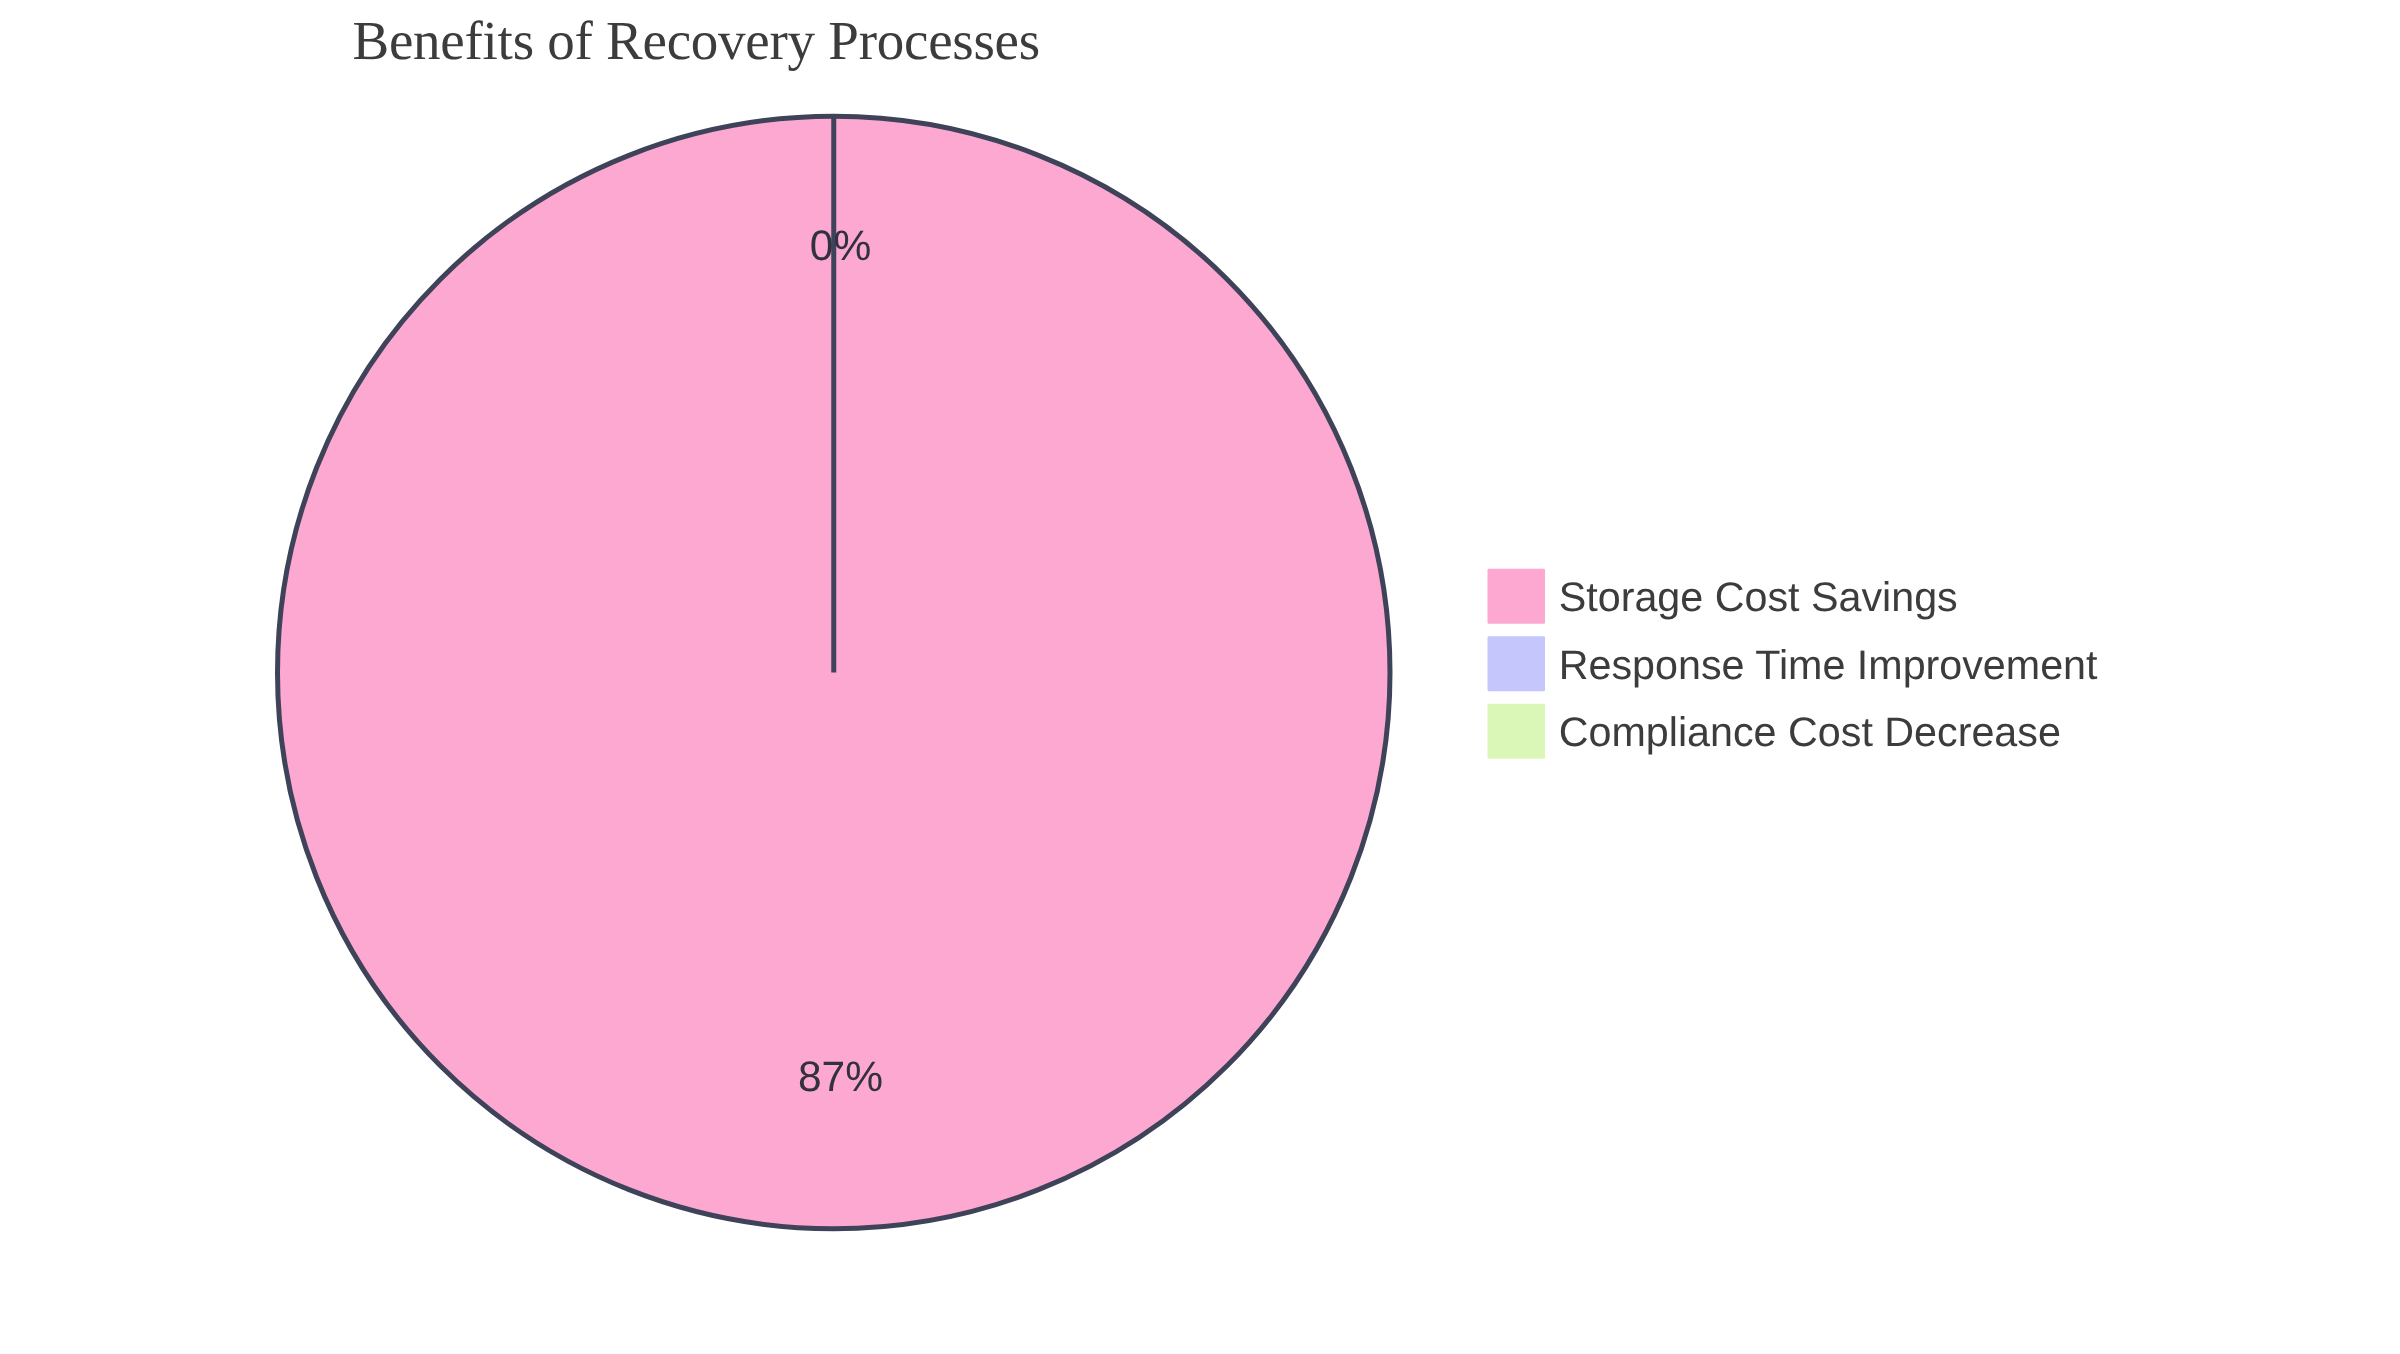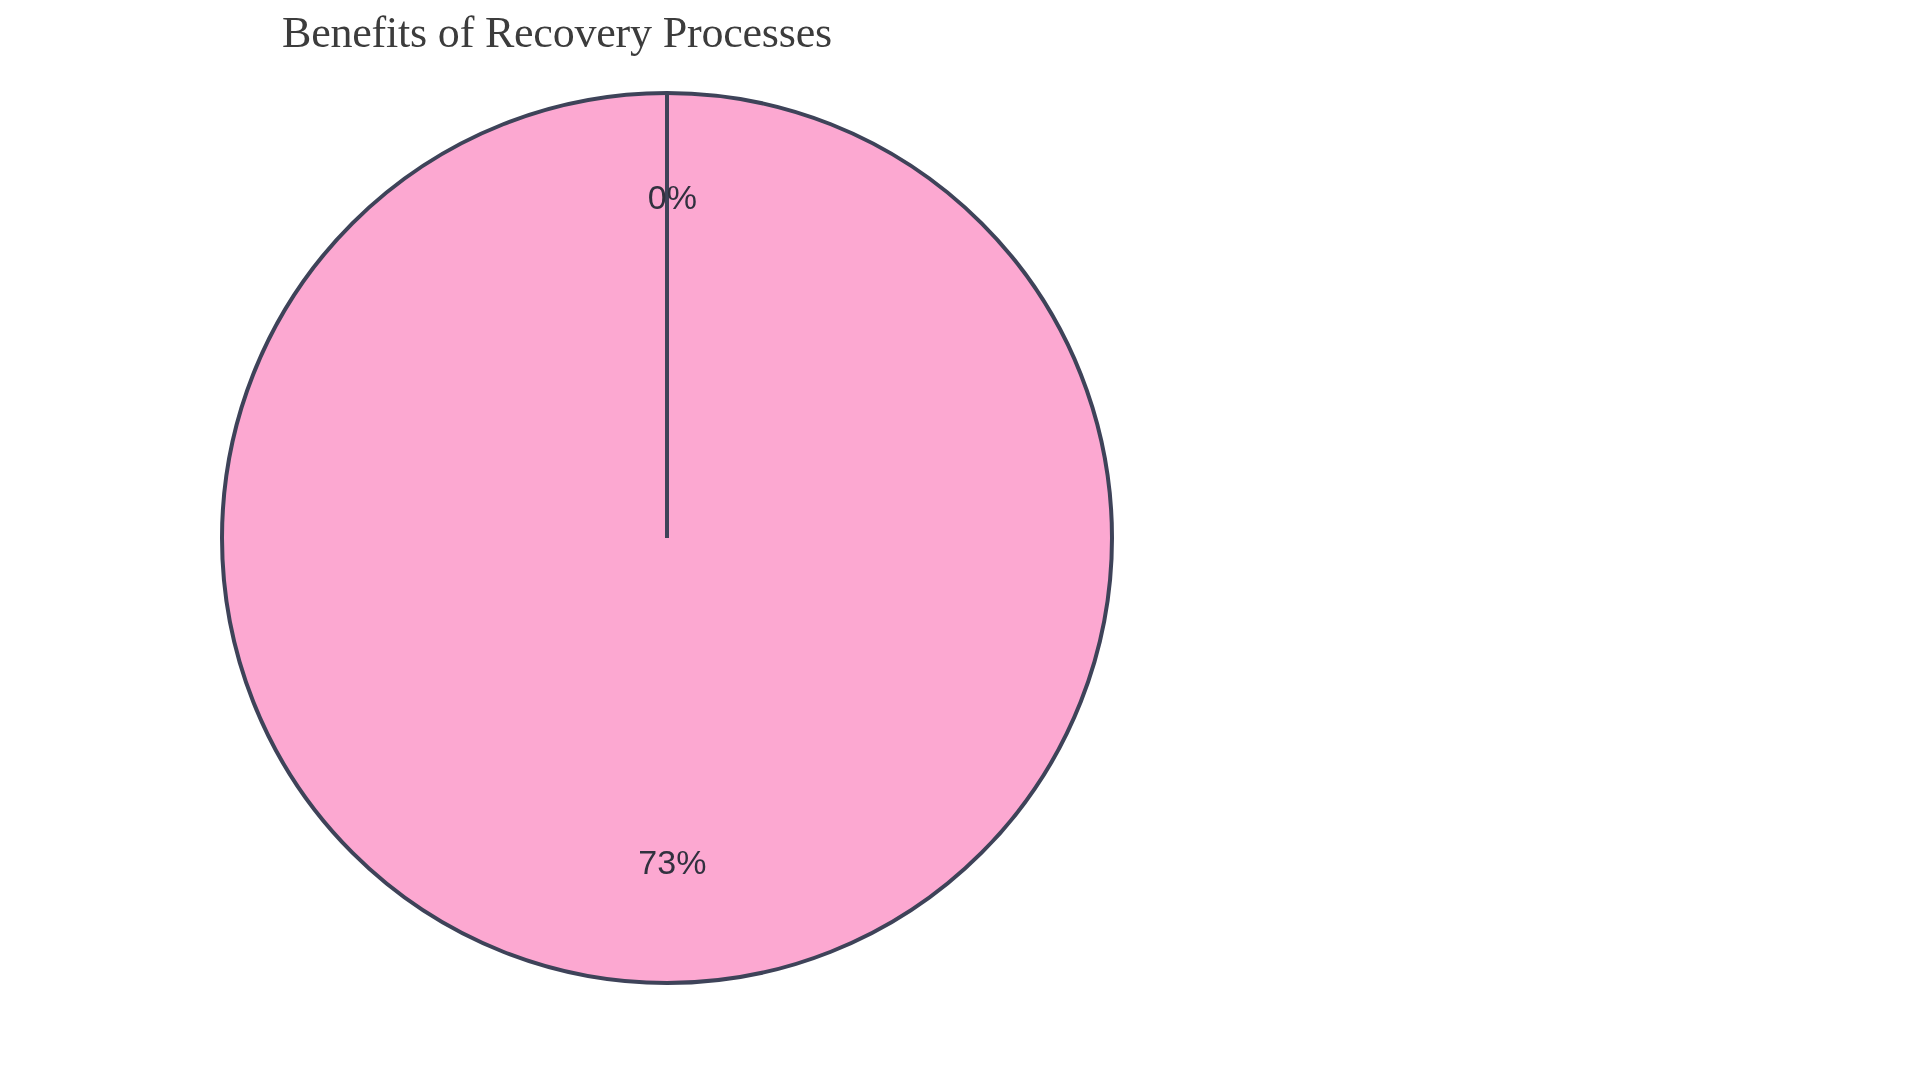--- a/index.html
+++ b/index.html
@@ -88,17 +88,31 @@
   <div id="chart-title" style="color: rgb(60, 60, 60);">Benefits of Recovery Processes</div>
 
   <div id="pie-area">
     <svg id="pie-svg" viewBox="0 0 898 898">
       <circle id="pie-wedge-main" cx="449" cy="449" r="445" fill="#fca8d1" stroke="#3e4359" stroke-width="4"></circle>
       <line id="pie-wedge-divider" x1="449" y1="449" x2="449" y2="4" stroke="#3e4359" stroke-width="4"></line>
     </svg>
 
     <div class="slice-label" id="slice-label-0" style="left: 454.388px; top: 107.76px; color: rgb(49, 49, 63);">0%</div>
 
-    <div class="slice-label" id="slice-label-1" style="left: 454.388px; top: 773.178px; color: rgb(49, 49, 63);">73%</div>
+    <div class="slice-label" id="slice-label-1" style="left: 454.388px; top: 773.178px; color: rgb(49, 49, 63);">87%</div>
   </div>
 
+  <div id="legend">
+    <div class="legend-row">
+      <span class="legend-swatch" style="background: rgb(252, 168, 209);"></span>
+      <span class="legend-label" style="color: rgb(60, 60, 60);">Storage Cost Savings</span>
+    </div>
+    <div class="legend-row">
+      <span class="legend-swatch" style="background: rgb(197, 198, 251);"></span>
+      <span class="legend-label" style="color: rgb(60, 60, 60);">Response Time Improvement</span>
+    </div>
+    <div class="legend-row">
+      <span class="legend-swatch" style="background: rgb(218, 247, 184);"></span>
+      <span class="legend-label" style="color: rgb(60, 60, 60);">Compliance Cost Decrease</span>
+    </div>
+  </div>
 
 </div>
 
 </body></html>

